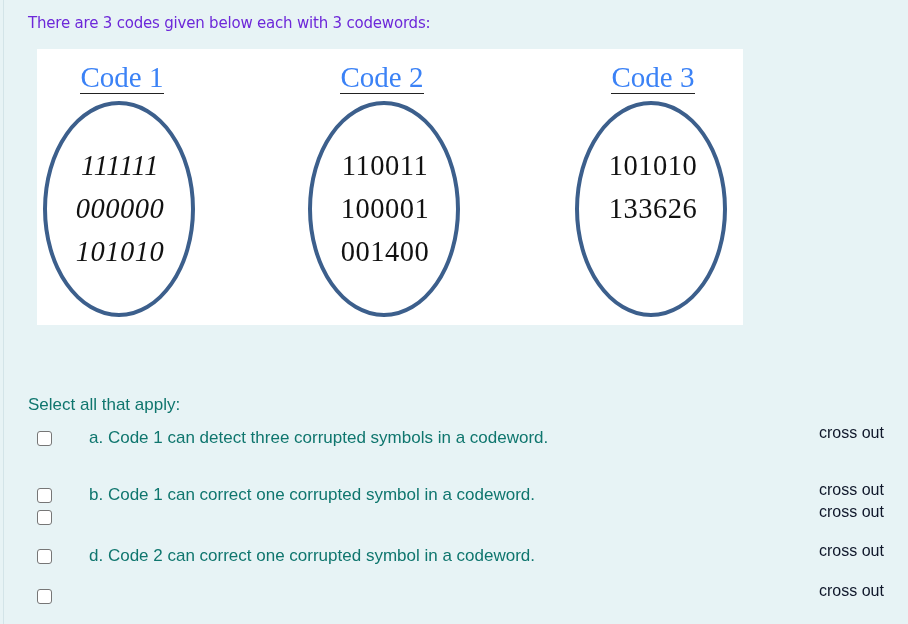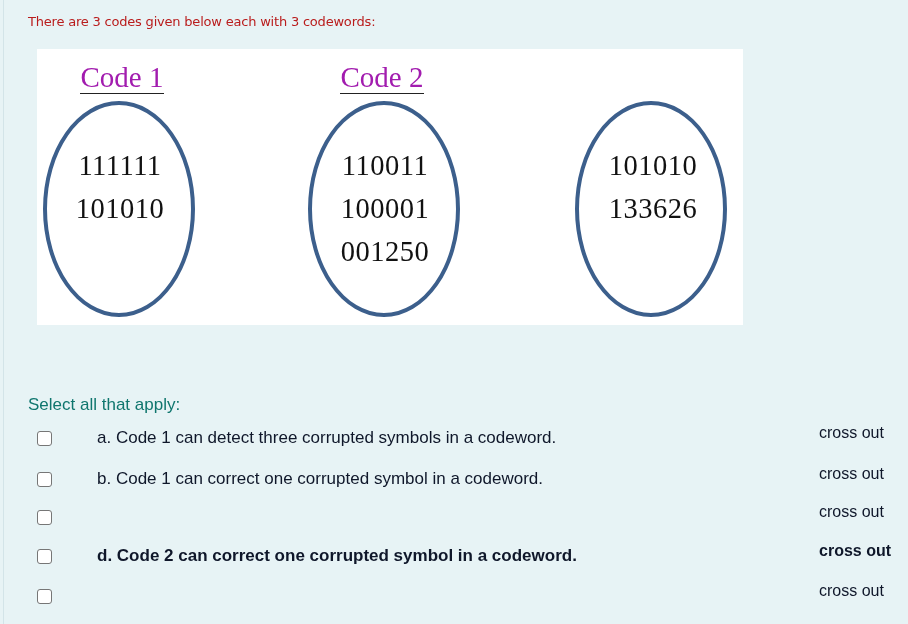--- a/index.html
+++ b/index.html
@@ -9,34 +9,34 @@
     font-family:"Liberation Sans", sans-serif;
     position:relative;
   }
   .left-border {
     position:absolute; left:3px; top:0; width:1px; height:624px;
     background:#d3e4e8;
   }
   .intro {
     position:absolute; left:28px; top:14px;
     font-family:"DejaVu Sans", sans-serif;
-    font-size:13px; color:#b91c1c; letter-spacing:-0.2px;
+    font-size:15px; color:#6d28d9; letter-spacing:-0.2px;
     white-space:nowrap;
   }
   .panel {
     position:absolute; left:37px; top:49px; width:706px; height:276px;
     background:#ffffff;
   }
   .code {
     position:absolute; top:0; width:170px; height:276px;
   }
   .code-title {
     position:absolute; top:12px; left:0; width:100%;
     text-align:center;
-    font-family:"Liberation Serif", serif; font-size:29px; color:#a21caf;
+    font-family:"Liberation Serif", serif; font-size:29px; color:#3b82f6;
   }
   .code-title span {
     border-bottom:1.5px solid #222; padding:0 1px 0 1px; line-height:32px;
   }
   .ellipse {
     position:absolute; top:52px; width:152px; height:216px;
     border:4.5px solid #3c5f8c; border-radius:50%; box-sizing:border-box;
     background:#fff;
   }
   .words {
@@ -52,83 +52,85 @@
   .option {
     position:absolute; left:0; width:908px; height:24px;
   }
   .checkbox {
     position:absolute; left:37px; top:5px; width:13px; height:13px;
     border:1.5px solid #767676; border-radius:3px; background:#fff;
     box-sizing:content-box;
   }
   .option-label {
     position:absolute; left:89px; top:2px;
-    font-size:17px; color:#0f172a; white-space:nowrap;margin-left:8px;
+    font-size:17px; color:#0f766e; white-space:nowrap;
   }
   .cross-out {
     position:absolute; left:819px; top:-2px;
     font-size:16px; color:#0f172a; white-space:nowrap; cursor:pointer;
   }
 </style>
 </head>
 <body>
 
 <div class="left-border"></div>
 
 <div class="intro">There are 3 codes given below each with 3 codewords:</div>
 
 <div class="panel">
   <div class="code" style="left:0px;">
     <div class="code-title"><span>Code 1</span></div>
     <div class="ellipse" style="left:6px;"></div>
-    <div class="words" style="left:-2px;">
+    <div class="words" style="left:-2px;font-style:italic;">
       <div>111111</div>
+      <div>000000</div>
       <div>101010</div>
     </div>
   </div>
 
   <div class="code" style="left:260px;">
     <div class="code-title"><span>Code 2</span></div>
     <div class="ellipse" style="left:11px;"></div>
     <div class="words" style="left:3px;">
       <div>110011</div>
       <div>100001</div>
-      <div>001250</div>
+      <div>001400</div>
     </div>
   </div>
 
   <div class="code" style="left:531px;">
+    <div class="code-title"><span>Code 3</span></div>
     <div class="ellipse" style="left:7px;"></div>
     <div class="words" style="left:0px;">
       <div>101010</div>
       <div>133626</div>
     </div>
   </div>
 </div>
 
 <div class="select-label">Select all that apply:</div>
 
 <div class="option" style="top:426px;">
   <div class="checkbox"></div>
   <div class="option-label">a. Code 1 can detect three corrupted symbols in a codeword.</div>
   <div class="cross-out">cross out</div>
 </div>
 
-<div class="option" style="top:467px;">
+<div class="option" style="top:483px;">
   <div class="checkbox"></div>
   <div class="option-label">b. Code 1 can correct one corrupted symbol in a codeword.</div>
   <div class="cross-out">cross out</div>
 </div>
 
 <div class="option" style="top:505px;">
   <div class="checkbox"></div>
   <div class="cross-out">cross out</div>
 </div>
 
-<div class="option" style="top:544px;font-weight:bold;">
+<div class="option" style="top:544px;">
   <div class="checkbox"></div>
   <div class="option-label">d. Code 2 can correct one corrupted symbol in a codeword.</div>
   <div class="cross-out">cross out</div>
 </div>
 
 <div class="option" style="top:584px;">
   <div class="checkbox"></div>
   <div class="cross-out">cross out</div>
 </div>
 

